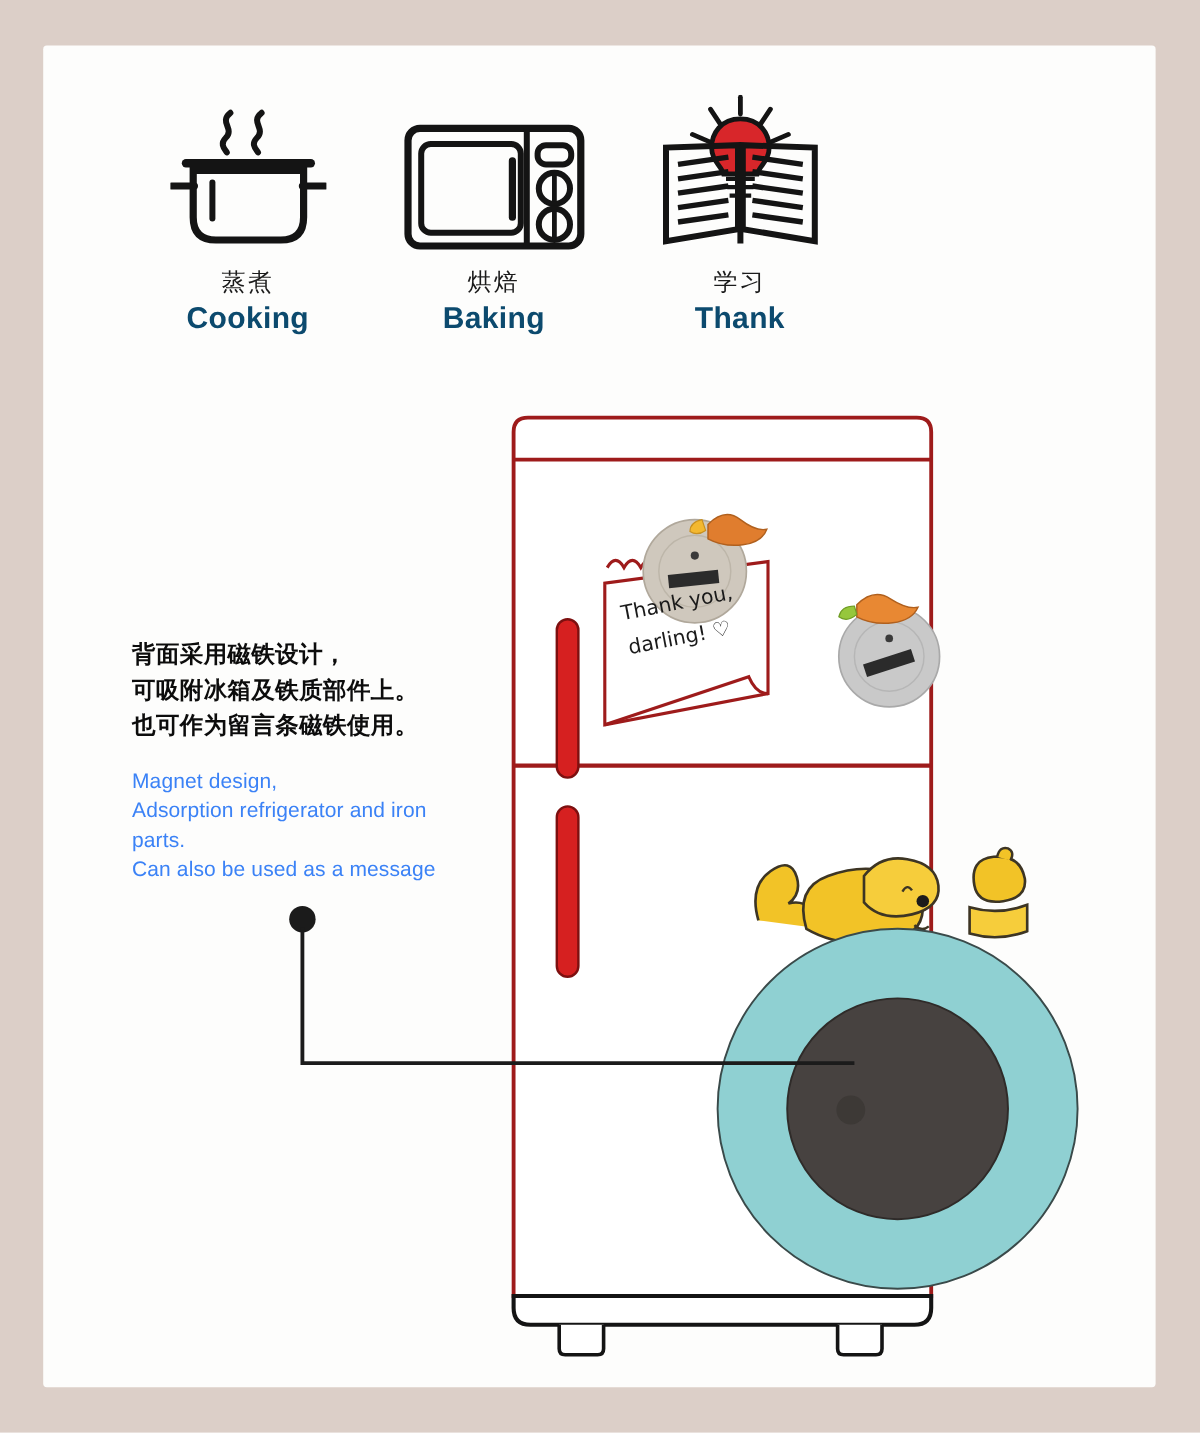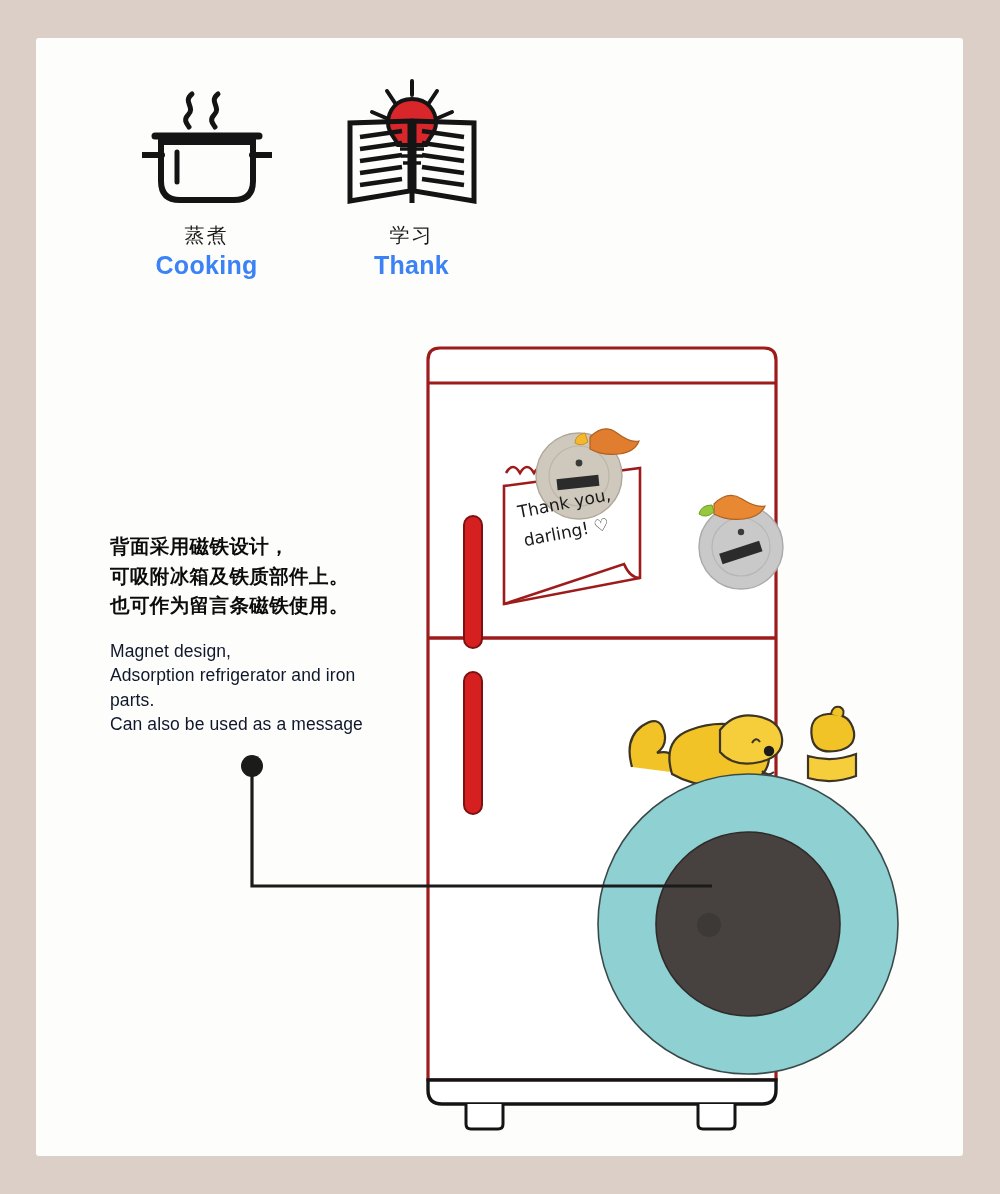--- a/index.html
+++ b/index.html
@@ -55,21 +55,21 @@
     font-size: 20px;
     color: #1b1b1b;
     letter-spacing: 2px;
     margin-top: 14px;
     line-height: 1;
     font-family: "DejaVu Sans", sans-serif;
   }
   .feature-en {
     font-size: 25px;
     font-weight: 700;
-    color: #3b82f6;
+    color: #0c4a6e;
     letter-spacing: 0.3px;
     margin-top: 8px;
     line-height: 1;
   }
 
   
   .copy-block {
     position: absolute;
     left: 74px;
     top: 494px;
@@ -79,21 +79,21 @@
     font-family: Liberation Sans, sans-serif;
     font-size: 19.5px;
     font-weight: 700;
     color: #0c0c0c;
     line-height: 1.52;
     letter-spacing: 0.4px;
   }
   .copy-en {
     margin-top: 18px;
     font-size: 17.5px;
-    color: #0f172a;
+    color: #3b82f6;
     line-height: 1.40;
     letter-spacing: 0.1px;
   }
 
   
   .leader-svg {
     position: absolute;
     left: 0;
     top: 0;
     width: 927px;
@@ -139,20 +139,39 @@
               <line x1="110" y1="69" x2="129" y2="69" stroke-width="6"></line>
               <path d="M19 56 L19 95 q0 19 19 19 L92 114 q19 0 19 -19 L111 56 Z" stroke-width="6"></path>
               <line x1="35" y1="66" x2="35" y2="96" stroke-width="5"></line>
             </g>
           </svg>
         </div>
         <div class="feature-cn">蒸煮</div>
         <div class="feature-en">Cooking</div>
       </div>
 
+      <div class="feature">
+        <div class="feature-art">
+          <svg width="152" height="110" viewBox="0 0 152 110">
+            <g fill="none" stroke="#141414" stroke-width="6">
+              <rect x="4" y="6" width="144" height="98" rx="10"></rect>
+              <rect x="15" y="19" width="83" height="74" rx="8" stroke-width="5"></rect>
+              <line x1="103" y1="6" x2="103" y2="104" stroke-width="5"></line>
+              <rect x="112" y="20" width="28" height="16" rx="7" stroke-width="5"></rect>
+              <circle cx="126" cy="56" r="13" stroke-width="5"></circle>
+              <line x1="126" y1="43" x2="126" y2="69" stroke-width="4"></line>
+              <circle cx="126" cy="86" r="13" stroke-width="5"></circle>
+              <line x1="126" y1="73" x2="126" y2="99" stroke-width="4"></line>
+              <line x1="91" y1="33" x2="91" y2="80" stroke-width="6" stroke-linecap="round"></line>
+            </g>
+          </svg>
+        </div>
+        <div class="feature-cn">烘焙</div>
+        <div class="feature-en">Baking</div>
+      </div>
 
       <div class="feature">
         <div class="feature-art">
           <svg width="140" height="132" viewBox="0 0 140 132">
             <g stroke="#141414" fill="none" stroke-width="4" stroke-linecap="round">
               <line x1="70" y1="2" x2="70" y2="16"></line>
               <line x1="45" y1="12" x2="53" y2="24"></line>
               <line x1="95" y1="12" x2="87" y2="24"></line>
               <line x1="30" y1="33" x2="44" y2="39"></line>
               <line x1="110" y1="33" x2="96" y2="39"></line>

